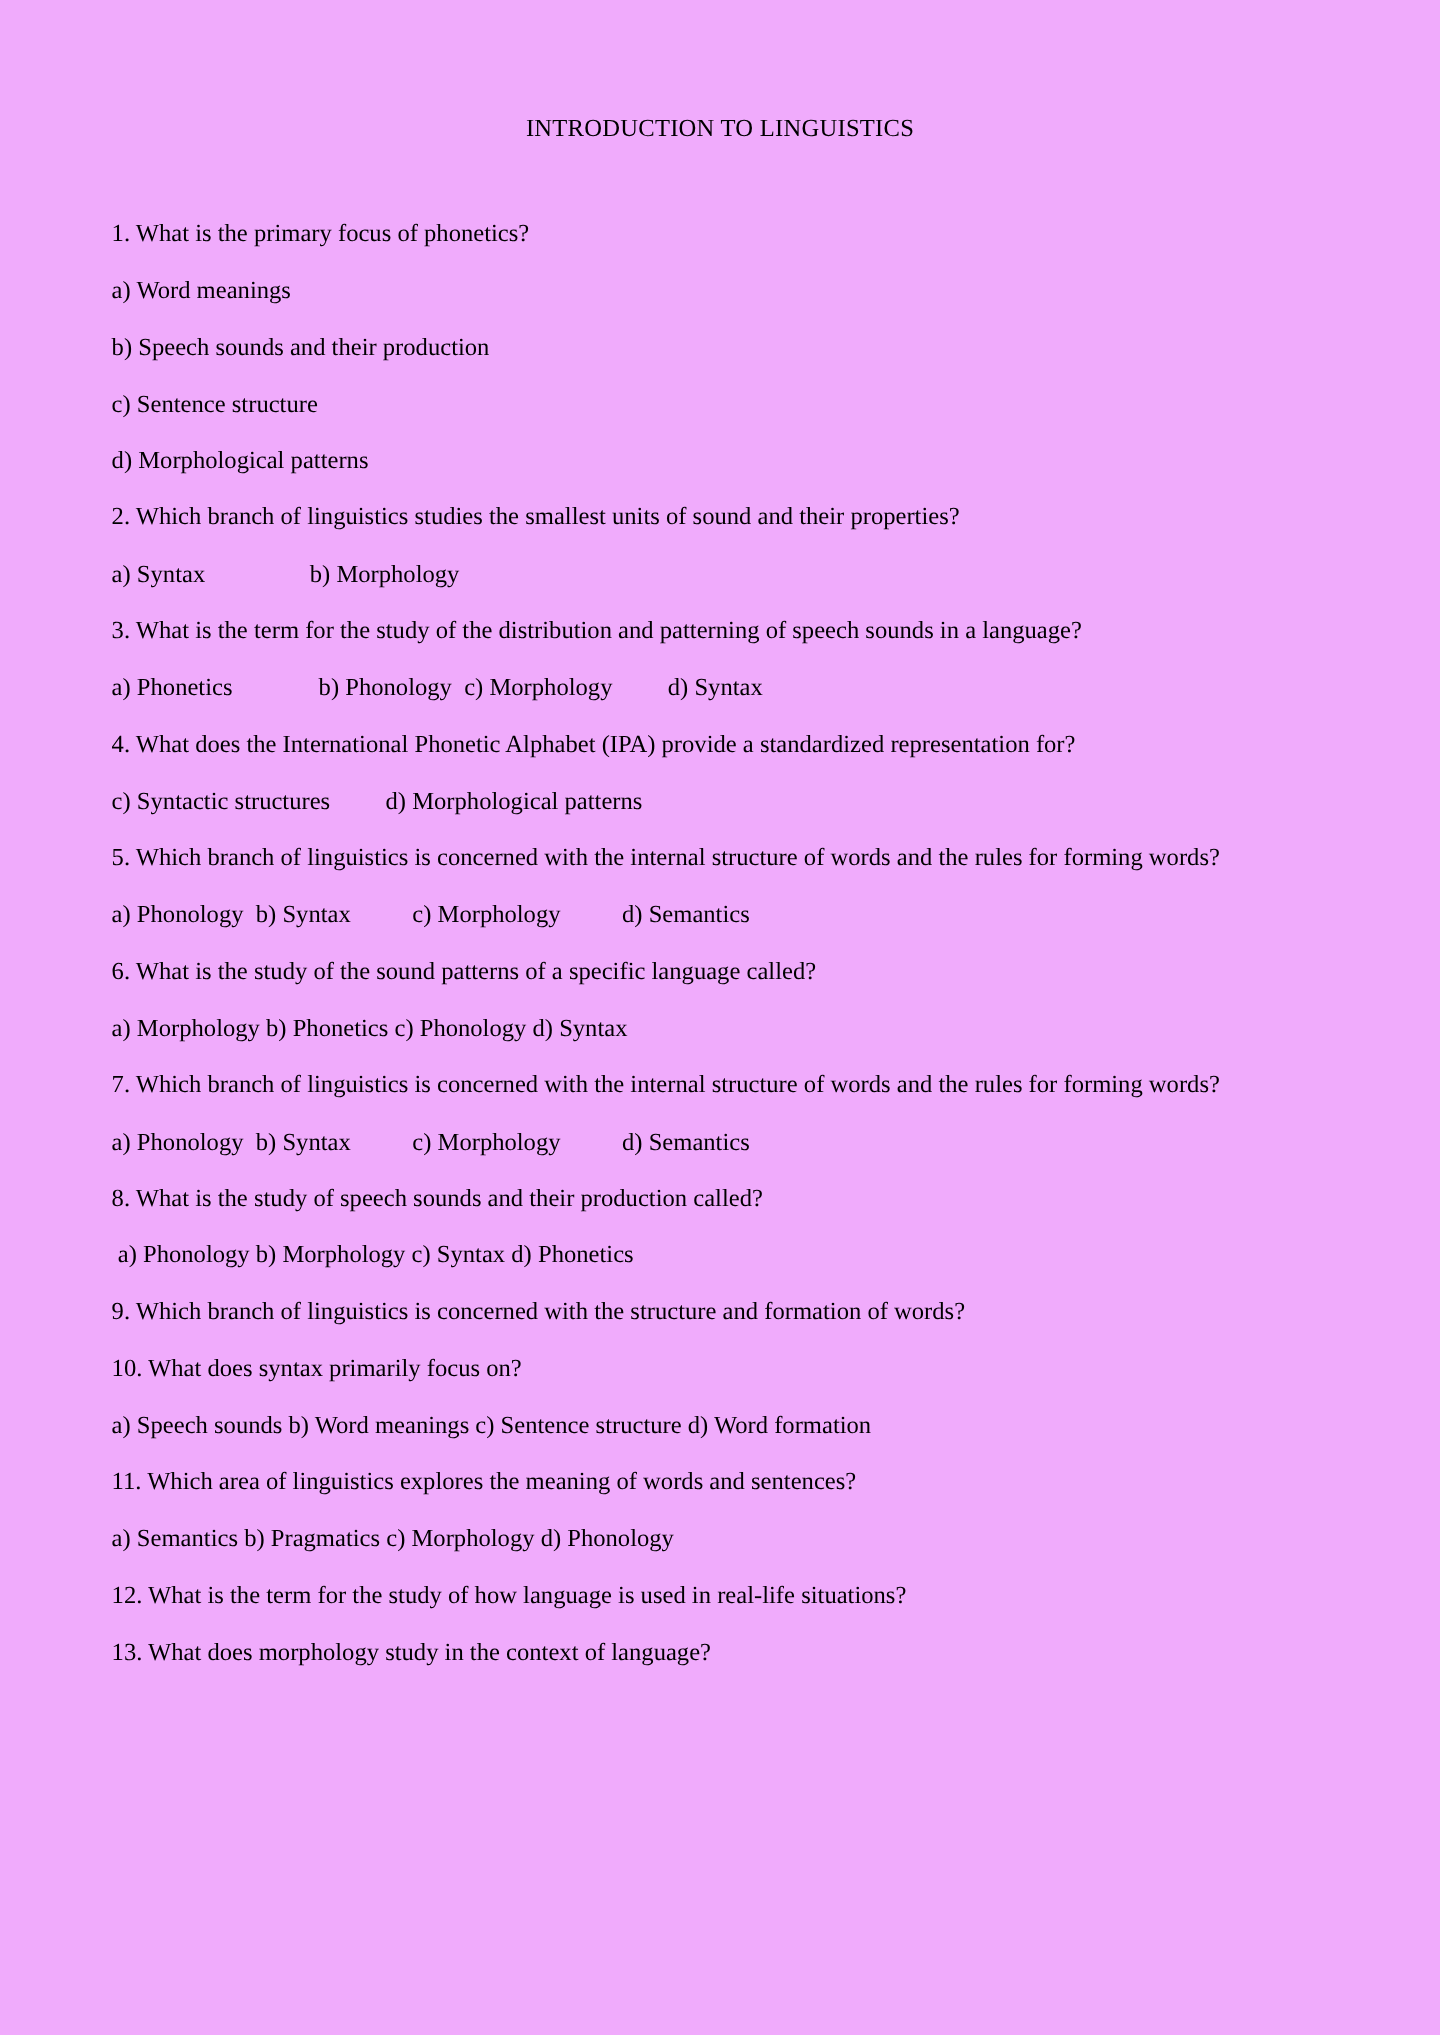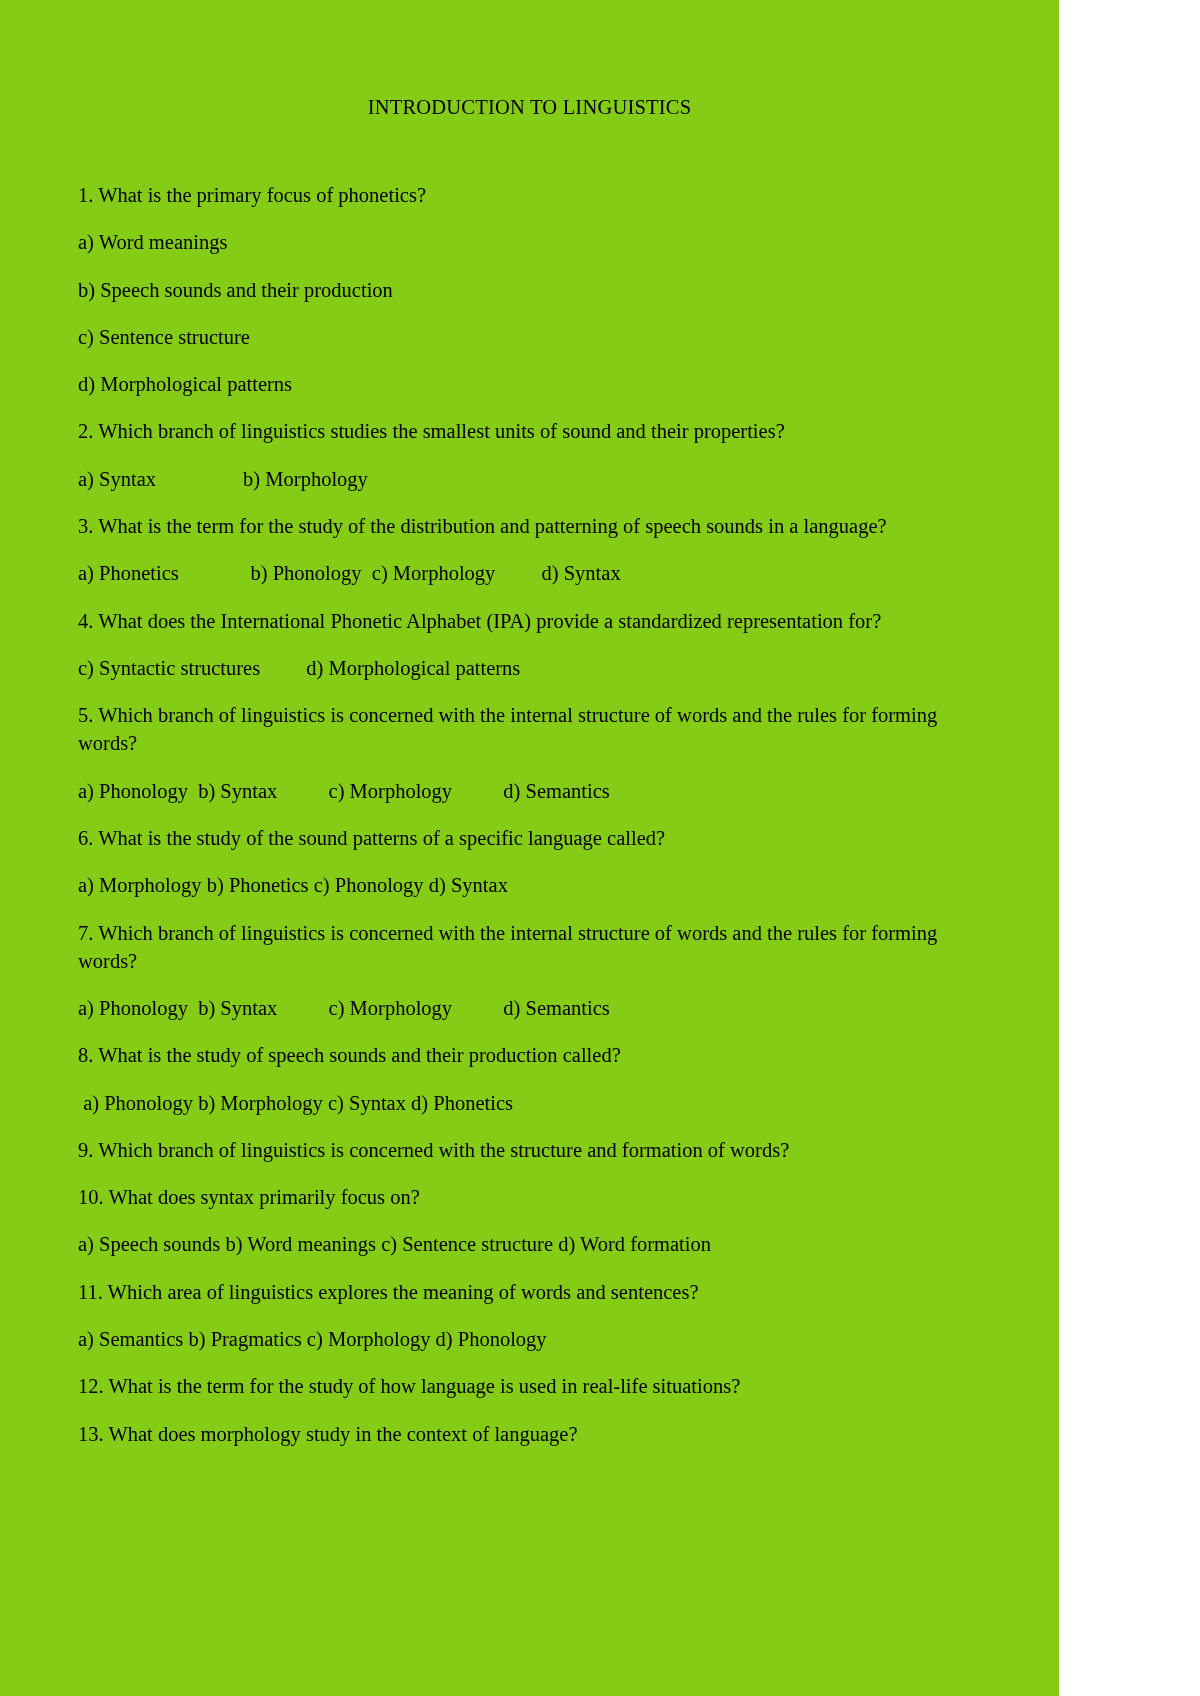--- a/index.html
+++ b/index.html
@@ -5,38 +5,38 @@
   html, body {
     margin: 0;
     padding: 0;
     background: #ffffff;
   }
   body {
     font-family: "Liberation Serif", "DejaVu Serif", serif;
     color: #000000;
   }
   .page {
-    width: 1059px;
+    width: 1200px;
     min-height: 1696px;
     box-sizing: border-box;
     padding: 96px 78px 40px 78px;
-    background: #84cc16;
+    background: #f0abfc;
     position: relative;
   }
   .doc-title {
     text-align: center;
     font-size: 20.5px;
     letter-spacing: 0.2px;
     margin: 0 0 62px 0;
     font-weight: normal;
   }
   .line {
     font-size: 20.5px;
     line-height: 1.38;
-    margin: 0 0 19px 0;
+    margin: 0 0 19px 15px;
     white-space: pre-wrap;
   }
   .line.wrap {
     margin-bottom: 19px;
   }
   .q {
     
   }
   .a {
     

